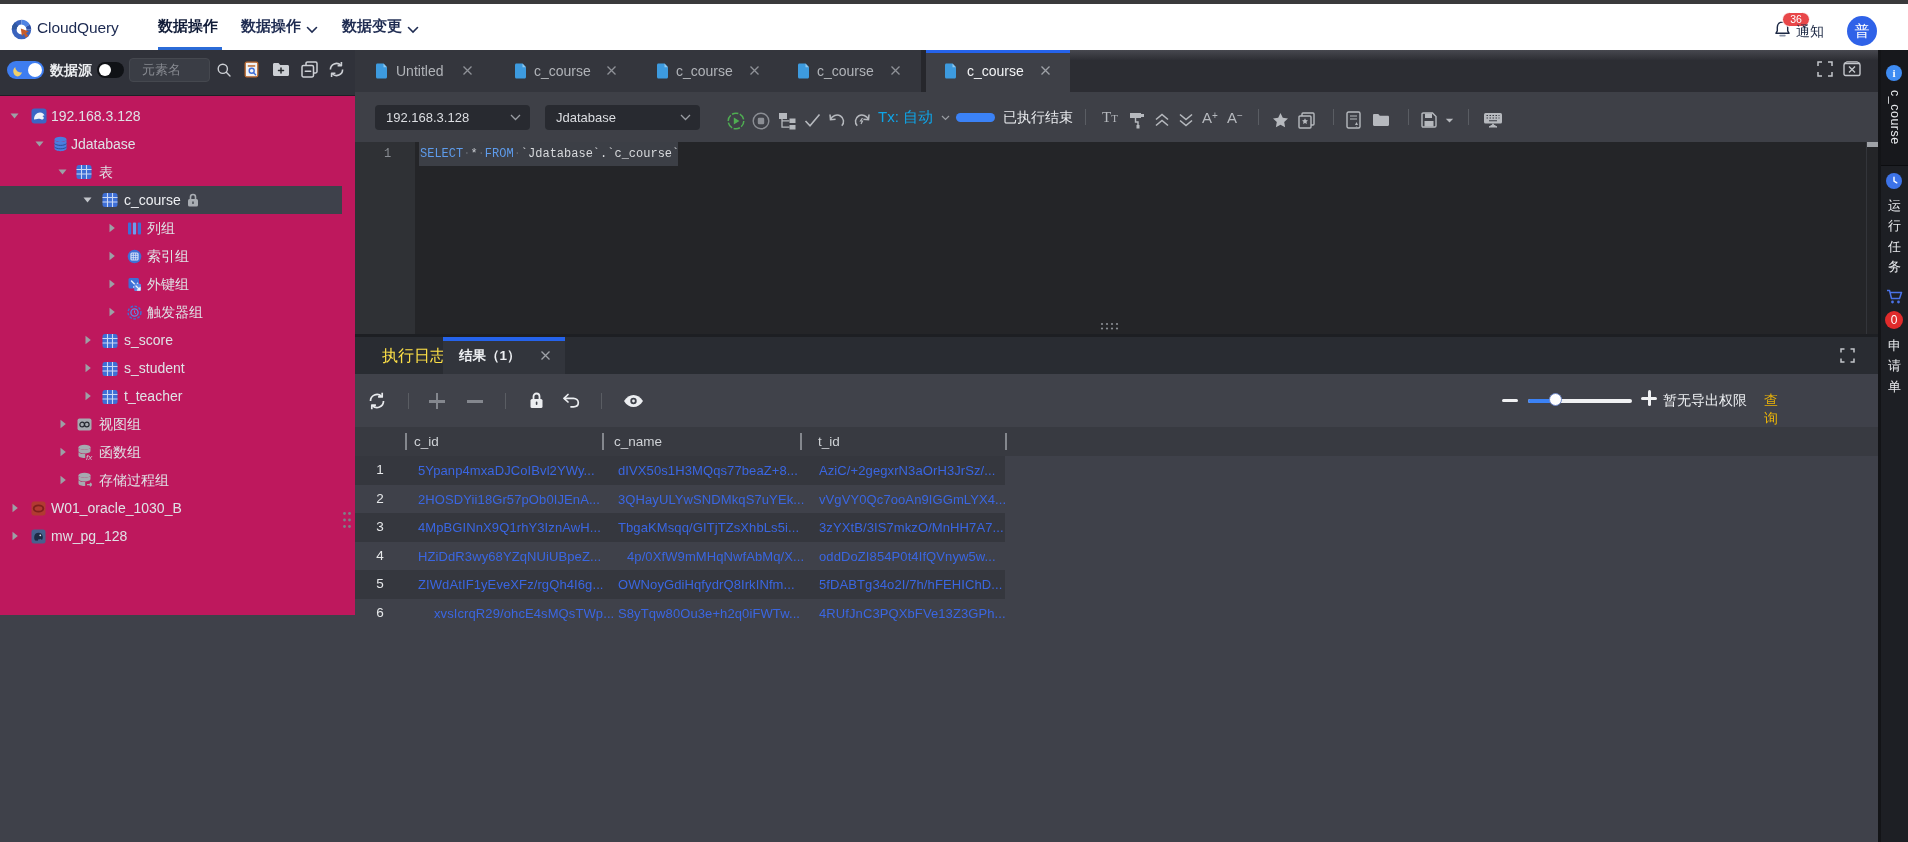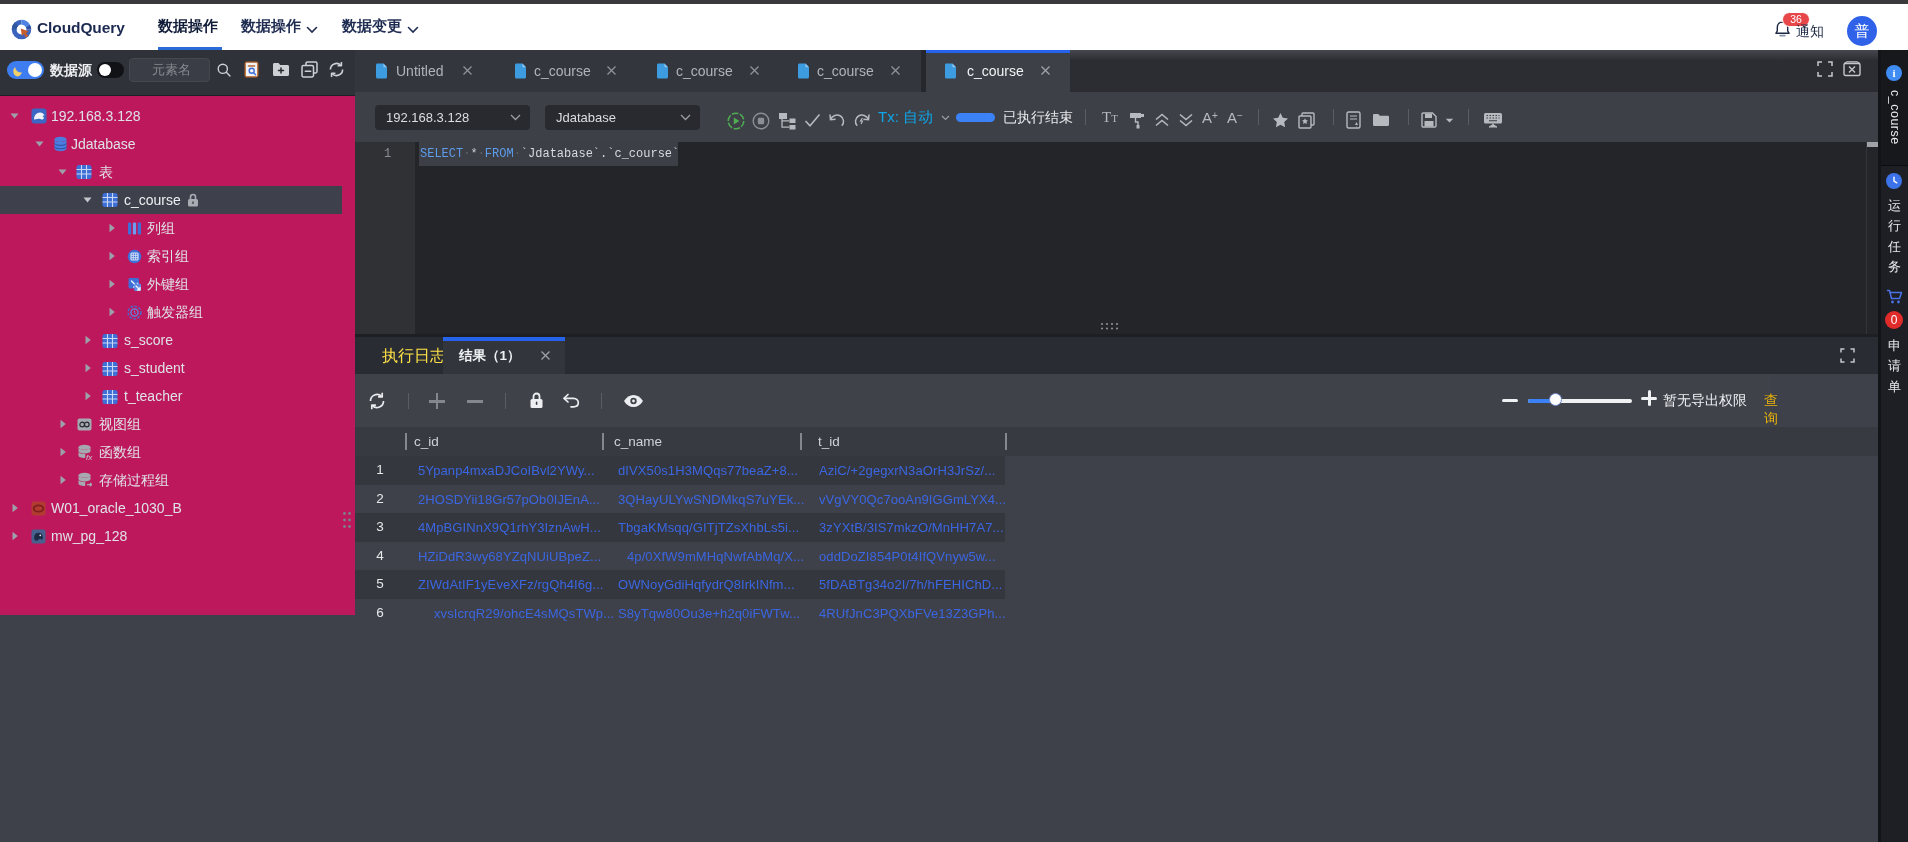--- a/index.html
+++ b/index.html
@@ -16,21 +16,21 @@
 
 <div class="abs" style="left:0;top:4px;width:1908px;height:46px;background:#ffffff" id="hdr">
 
   <svg class="abs" style="left:10px;top:14px" width="23" height="23" viewBox="0 0 26 26">
     <path d="M13 2 A11 11 0 1 0 24 13 L18.6 13 A5.6 5.6 0 1 1 13 7.4 Z" fill="#3a63be"></path>
     <path d="M13 2 A11 11 0 0 1 22.5 7.4 L17.8 10.2 A5.6 5.6 0 0 0 13 7.4 Z" fill="#4f83e3"></path>
     <path d="M22.5 7.4 A11 11 0 0 1 24 13 L18.6 13 A5.6 5.6 0 0 0 17.8 10.2 Z" fill="#2d50a8"></path>
     <path d="M2 13 A11 11 0 0 1 5.2 5.2 L9.1 9.1 A5.6 5.6 0 0 0 7.4 13 Z" fill="#30589f"></path>
     <path d="M12.2 11.8 L21.3 15.2 L18.0 16.9 L20.8 20.4 L17.6 22.0 L15.7 17.9 L13.5 20.6 Z" fill="#c65c2a"></path>
   </svg>
-  <div class="abs" style="left:37px;top:15px;font-size:15.5px;font-weight:bold;color:#1b2951;letter-spacing:-0.1px">CloudQuery</div>
+  <div class="abs" style="left:37px;top:15px;font-size:15.5px;font-weight:normal;color:#1b2951;letter-spacing:-0.1px">CloudQuery</div>
 
   <div class="abs" style="left:158px;top:13px;font-size:15px;font-weight:600;color:#111c38">数据操作</div>
   <div class="abs" style="left:158px;top:43px;width:64px;height:3px;background:#2b6bd7"></div>
   <div class="abs" style="left:241px;top:13px;font-size:15px;font-weight:600;color:#1f2c52">数据操作</div>
   <svg class="abs" style="left:306px;top:22px" width="12" height="8" viewBox="0 0 12 8">
       <path d="M1.5 1.5 L6 6 L10.5 1.5" stroke="#1f2c52" stroke-width="1.6" fill="none" stroke-linecap="round"></path>
     </svg>
   <div class="abs" style="left:342px;top:13px;font-size:15px;font-weight:600;color:#1f2c52">数据变更</div>
   <svg class="abs" style="left:407px;top:22px" width="12" height="8" viewBox="0 0 12 8">
       <path d="M1.5 1.5 L6 6 L10.5 1.5" stroke="#1f2c52" stroke-width="1.6" fill="none" stroke-linecap="round"></path>
@@ -52,21 +52,21 @@
     <div class="abs" style="left:7px;top:11px;width:37px;height:18px;background:#3e7df0;border-radius:10px"></div>
     <svg class="abs" style="left:11px;top:13px" width="15" height="15" viewBox="0 0 15 15">
         <path d="M11 9.3 A5.4 5.4 0 0 1 4.2 4.0 A5.4 5.4 0 0 0 6.5 13.4 A5.4 5.4 0 0 0 11 9.3 Z" fill="#f0d06a"></path>
       </svg>
     <div class="abs" style="left:28px;top:13px;width:14px;height:14px;background:#ffffff;border-radius:50%"></div>
     <div class="abs" style="left:50px;top:12px;font-size:14px;font-weight:bold;color:#eceef0">数据源</div>
 
     <div class="abs" style="left:97px;top:12px;width:27px;height:16px;background:#101216;border-radius:9px"></div>
     <div class="abs" style="left:99px;top:14px;width:12px;height:12px;background:#ffffff;border-radius:50%"></div>
 
-    <div class="abs" style="left:129px;top:8px;width:81px;height:24px;background:#3a3d45;border:1px solid #45484f;border-radius:4px;color:#878a91;font-size:13px;line-height:22px;padding-left:22px">元素名</div>
+    <div class="abs" style="left:129px;top:8px;width:81px;height:24px;background:#3a3d45;border:1px solid #45484f;border-radius:4px;color:#878a91;font-size:13px;line-height:22px;padding-left:12px">元素名</div>
 
     <svg class="abs" style="left:216px;top:12px" width="16" height="16" viewBox="0 0 16 16">
         <circle cx="6.8" cy="6.8" r="4.6" fill="none" stroke="#cdd0d5" stroke-width="1.4"></circle>
         <path d="M10.3 10.3 L14 14" stroke="#cdd0d5" stroke-width="1.4" stroke-linecap="round"></path>
       </svg>
 
     <svg class="abs" style="left:244px;top:11px" width="15" height="17" viewBox="0 0 15 17">
       <rect x="1.2" y="1.2" width="12.6" height="14.6" rx="1.5" fill="#f2f3f4" stroke="#bd6a30" stroke-width="1.3"></rect>
       <rect x="3.8" y="4.2" width="7.4" height="1.5" fill="#bd6a30"></rect>
       <circle cx="7.7" cy="9.8" r="2.5" fill="none" stroke="#3f6fd8" stroke-width="1.4"></circle>

